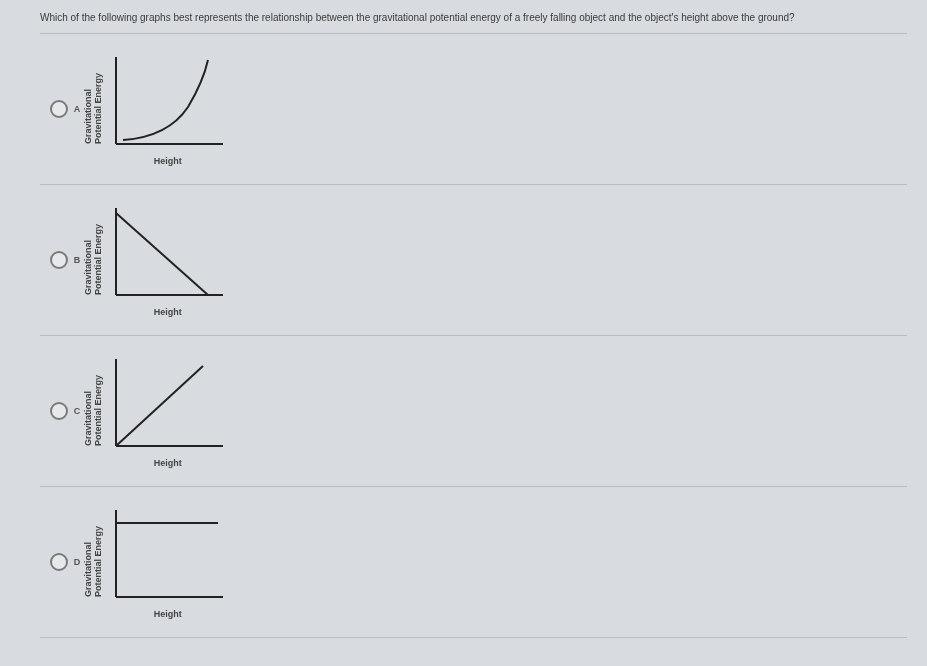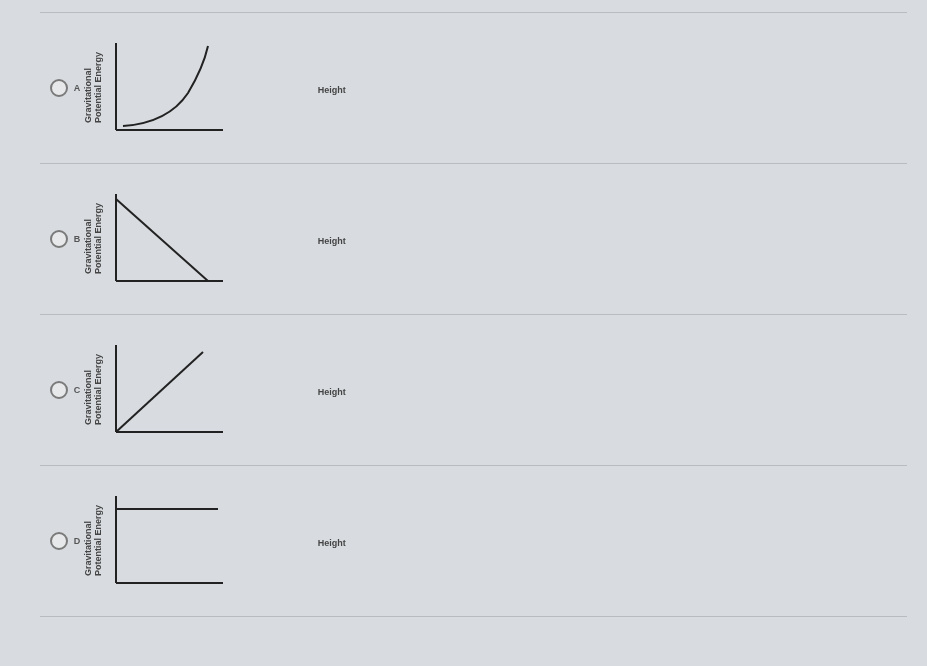--- a/index.html
+++ b/index.html
@@ -58,23 +58,22 @@
     transform: rotate(180deg);
     font-size: 9px;
     font-weight: 700;
     color: #444;
     margin-right: 4px;
     white-space: pre;
     line-height: 1.1;
   }
   .graph-col {
     display: flex;
-    flex-direction: row;
-    align-items: center;
-    gap: 44px;
+    flex-direction: column;
+    align-items: flex-end;
   }
   .graph-box {
     width: 120px;
     height: 100px;
     position: relative;
   }
   .graph-box svg {
     width: 100%;
     height: 100%;
     display: block;
@@ -86,20 +85,21 @@
     margin-top: 4px;
     text-align: center;
     width: 120px;
   }
 </style>
 </head>
 <body>
 
 <div class="page">
 
+  <div class="question">Which of the following graphs best represents the relationship between the gravitational potential energy of a freely falling object and the object's height above the ground?</div>
 
   <div class="options">
 
     <div class="option-row">
       <div class="radio"></div>
       <div class="opt-letter">A</div>
       <div class="ylabel"><span>Gravitational</span>
 <span>Potential Energy</span></div>
       <div class="graph-col">
         <div class="graph-box">

